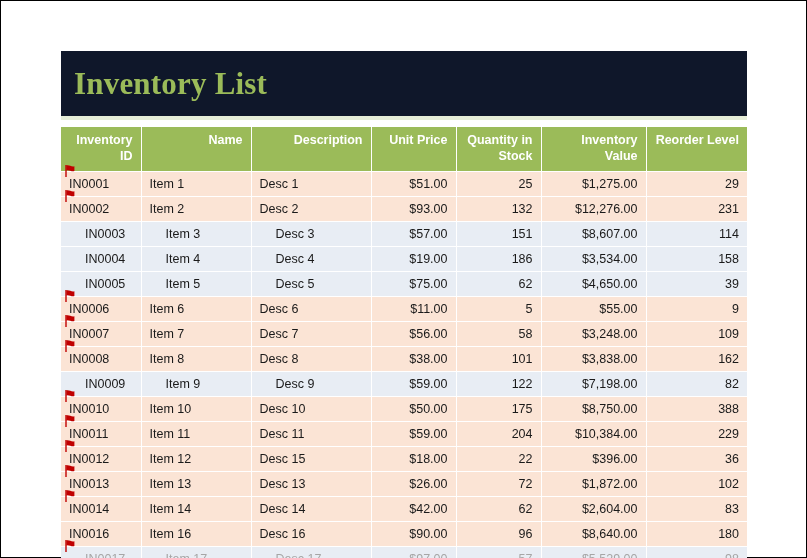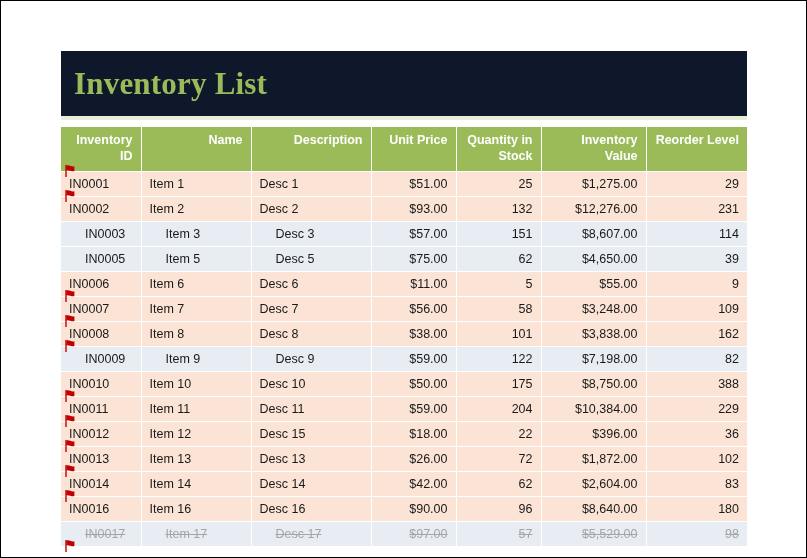--- a/index.html
+++ b/index.html
@@ -154,20 +154,29 @@
           <tr class="row-blue">
             <td>IN0003</td>
             <td>Item 3</td>
             <td>Desc 3</td>
             <td class="num">$57.00</td>
             <td class="num">151</td>
             <td class="num">$8,607.00</td>
             <td class="num">114</td>
           </tr>
           <tr class="row-blue">
+            <td>IN0004</td>
+            <td>Item 4</td>
+            <td>Desc 4</td>
+            <td class="num">$19.00</td>
+            <td class="num">186</td>
+            <td class="num">$3,534.00</td>
+            <td class="num">158</td>
+          </tr>
+          <tr class="row-blue">
             <td>IN0005</td>
             <td>Item 5</td>
             <td>Desc 5</td>
             <td class="num">$75.00</td>
             <td class="num">62</td>
             <td class="num">$4,650.00</td>
             <td class="num">39</td>
           </tr>
           <tr class="row-peach">
             <td>IN0006</td>

